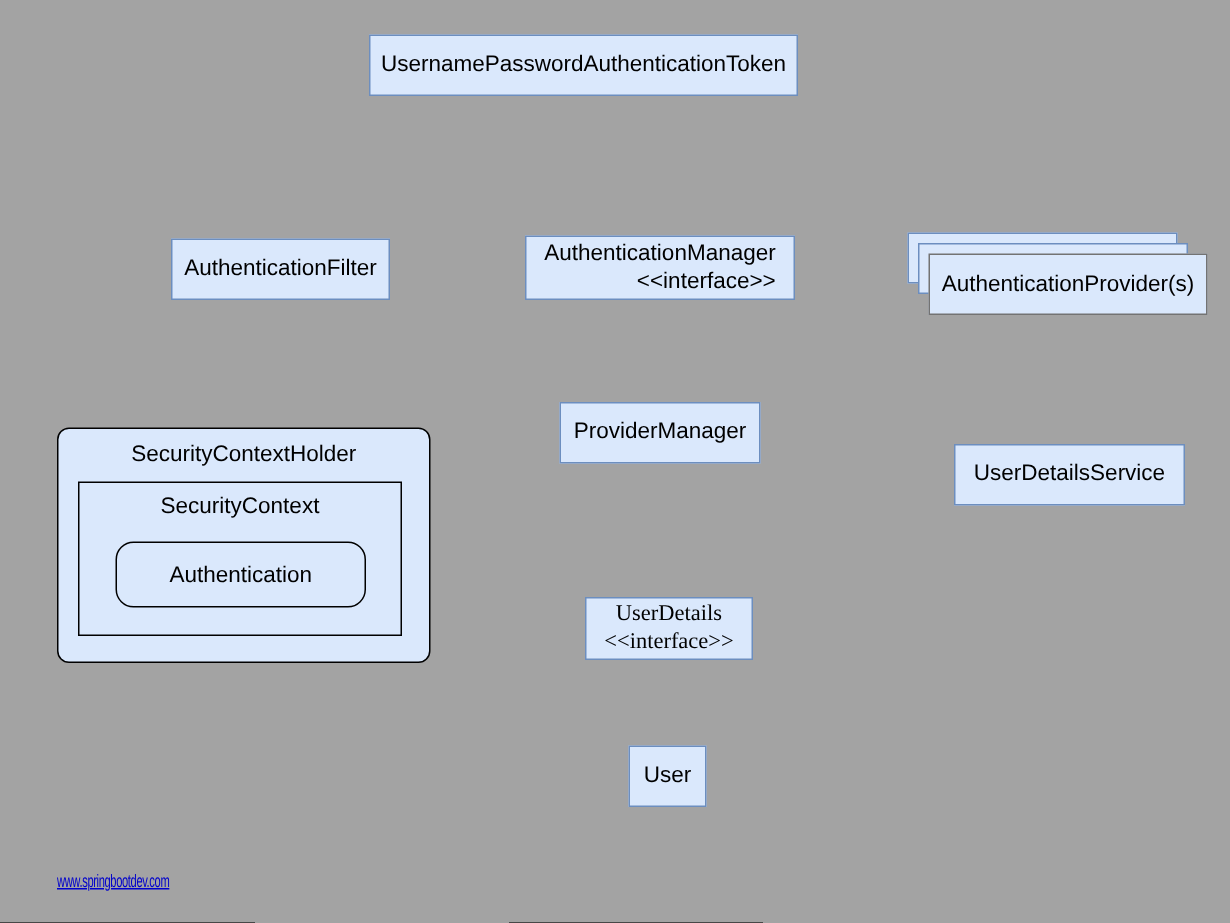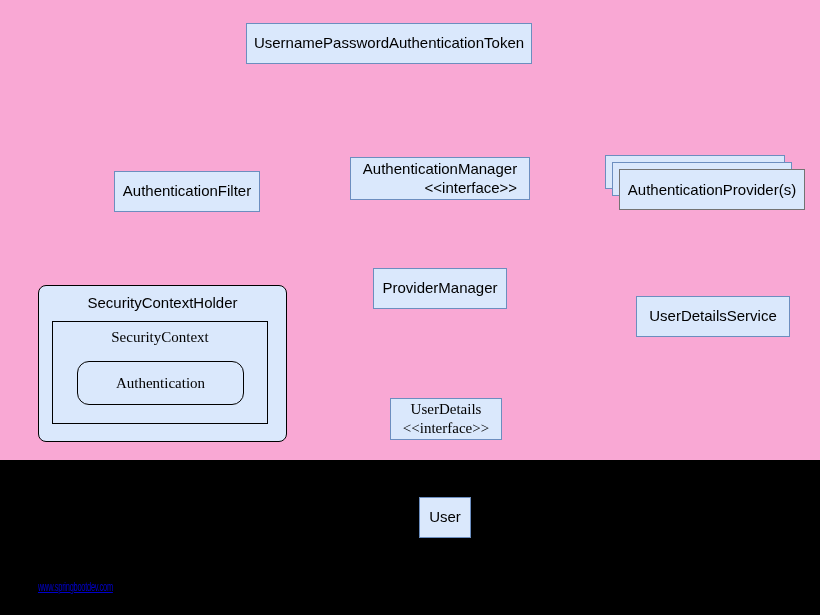--- a/index.html
+++ b/index.html
@@ -13,22 +13,22 @@
     height: 615px;
     position: relative;
     overflow: hidden;
     font-family: "Liberation Sans", sans-serif;
   }
 
   #canvas {
     position: absolute;
     left: 0; top: 0;
     width: 820px;
-    height: 460px;
-    background: #f9a8d4;
+    height: 615px;
+    background: #a3a3a3;
   }
 
   
   .node {
     position: absolute;
     background: #dae8fc;
     border: 1px solid #6c8ebf;
     color: #000000;
     display: flex;
     align-items: center;
@@ -72,21 +72,20 @@
     position: absolute;
     left: 0; right: 0; top: 8px;
     text-align: center;
     font-size: 15px;
     color: #000000;
   }
   .ctx {
     position: absolute;
     background: #dae8fc;
     border: 1px solid #000000;
-    font-family: Liberation Serif, serif;
   }
   .ctx-title {
     position: absolute;
     left: 0; right: 0; top: 7px;
     text-align: center;
     font-size: 15px;
     color: #000000;
   }
   .auth {
     position: absolute;
@@ -113,21 +112,21 @@
     font-family: "Liberation Sans", sans-serif;
   }
 </style>
 </head>
 <body>
 
 <div id="canvas">
 
   <div class="node" style="left:246px; top:23px; width:286px; height:41px;">UsernamePasswordAuthenticationToken</div>
 
-  <div class="node" style="left:114px; top:159px; width:146px; height:41px;margin-top:12px;">AuthenticationFilter</div>
+  <div class="node" style="left:114px; top:159px; width:146px; height:41px;">AuthenticationFilter</div>
 
   <div class="node" style="left:350px; top:157px; width:180px; height:43px;text-align:right;">AuthenticationManager
 &lt;&lt;interface&gt;&gt;</div>
 
   <div class="stack" style="left:605px; top:155px; width:201px; height:61px;">
     <div class="layer l1" style="width:180px; height:34px;"></div>
     <div class="layer l2" style="width:180px; height:34px;"></div>
     <div class="front" style="width:186px; height:41px;">AuthenticationProvider(s)</div>
   </div>
 

